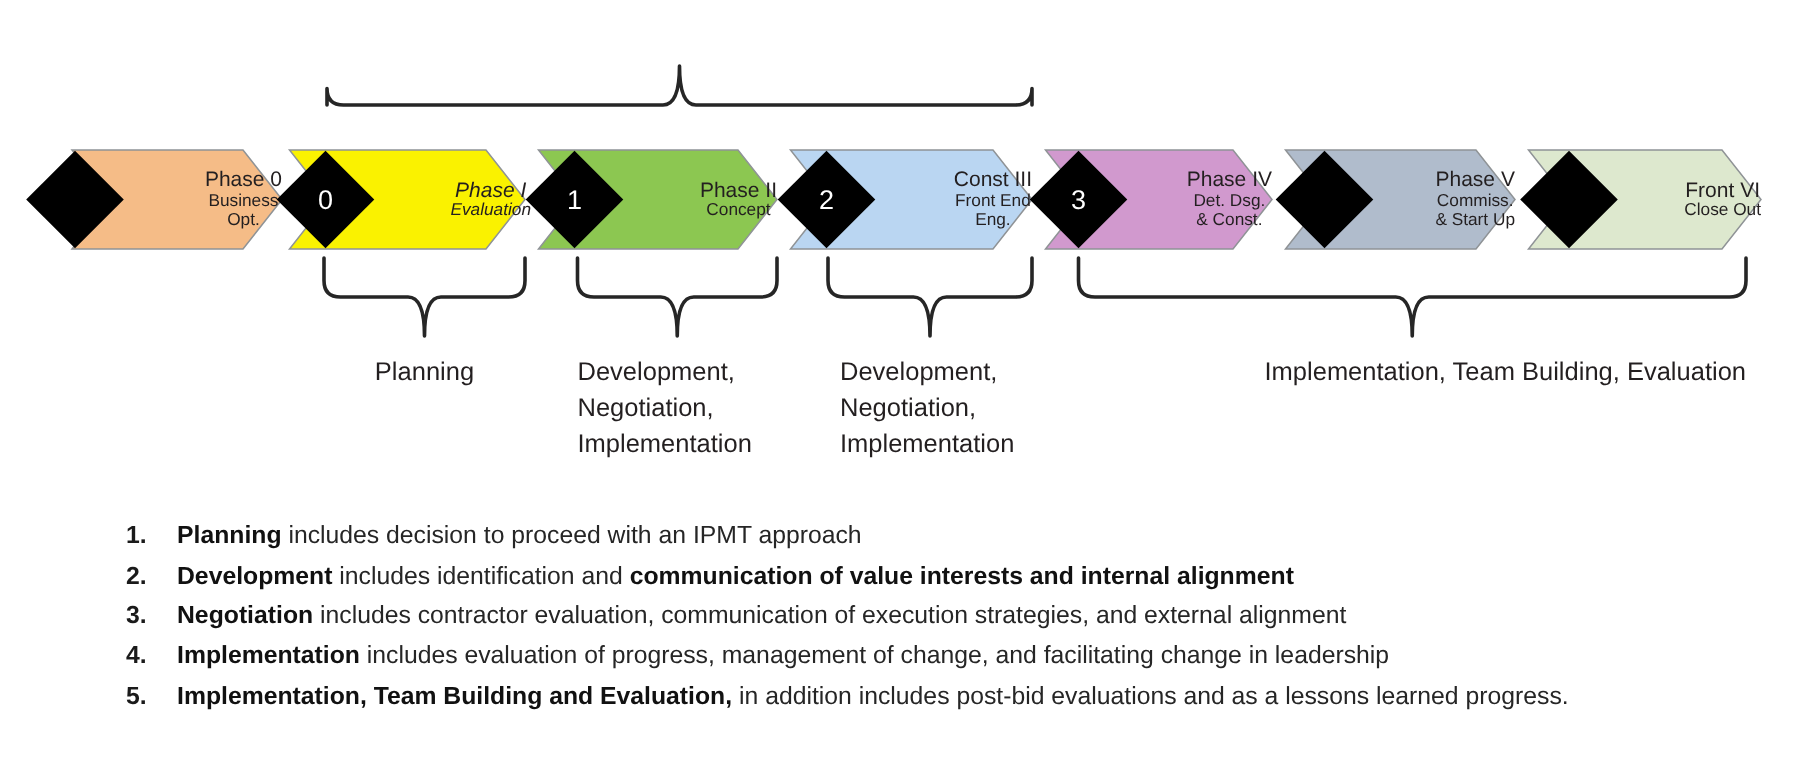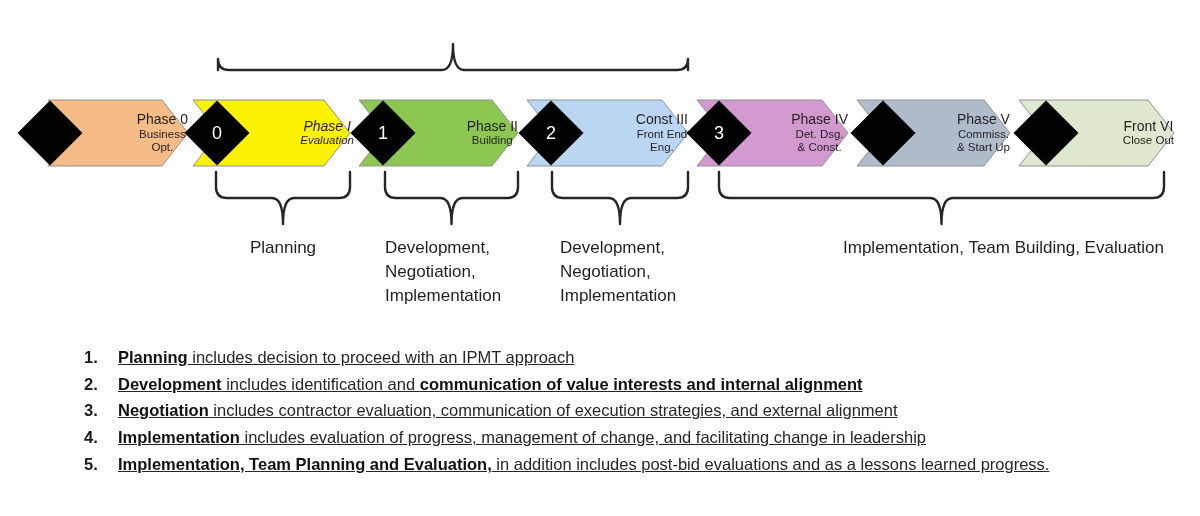--- a/index.html
+++ b/index.html
@@ -117,21 +117,21 @@
     font-size: 16.5px;
     line-height: 1.62;
     color: #262626;
   }
   .note .num {
     width: 34px;
     flex: 0 0 34px;
     font-weight: bold;
     color: #1a1a1a;
   }
-  .note .txt { flex: 1 1 auto; text-decoration: underline; }
+  .note .txt { flex: 1 1 auto; }
   .note b { font-weight: bold; color: #111; }
 </style>
 </head>
 <body>
 
 <div id="stage">
 
 
   <svg class="layer" viewBox="0 0 1200 516">
     <g id="chevrons">
@@ -162,21 +162,21 @@
       </div>
       <div class="phase" style="left: 197px; width: 157px; font-style: italic;">
         <div class="p-inner">
           <div class="p-title">Phase I</div>
           <div class="p-sub">Evaluation</div>
         </div>
       </div>
       <div class="phase" style="left: 359px; width: 159px;">
         <div class="p-inner">
           <div class="p-title">Phase II</div>
-          <div class="p-sub">Building</div>
+          <div class="p-sub">Concept</div>
         </div>
       </div>
       <div class="phase" style="left: 527px; width: 161px;">
         <div class="p-inner">
           <div class="p-title">Const III</div>
           <div class="p-sub">Front End</div>
           <div class="p-sub">Eng.</div>
         </div>
       </div>
       <div class="phase" style="left: 697px; width: 151px;">
@@ -246,17 +246,17 @@
       <div class="note">
         <div class="num">3.</div>
         <div class="txt"><b>Negotiation</b><span> includes contractor evaluation, communication of execution strategies, and external alignment</span></div>
       </div>
       <div class="note">
         <div class="num">4.</div>
         <div class="txt"><b>Implementation</b><span> includes evaluation of progress, management of change, and facilitating change in leadership</span></div>
       </div>
       <div class="note">
         <div class="num">5.</div>
-        <div class="txt"><b>Implementation, Team Planning and Evaluation,</b><span> in addition includes post-bid evaluations and as a lessons learned progress.</span></div>
+        <div class="txt"><b>Implementation, Team Building and Evaluation,</b><span> in addition includes post-bid evaluations and as a lessons learned progress.</span></div>
       </div>
     </div>
 
 </div>
 
 </body></html>

